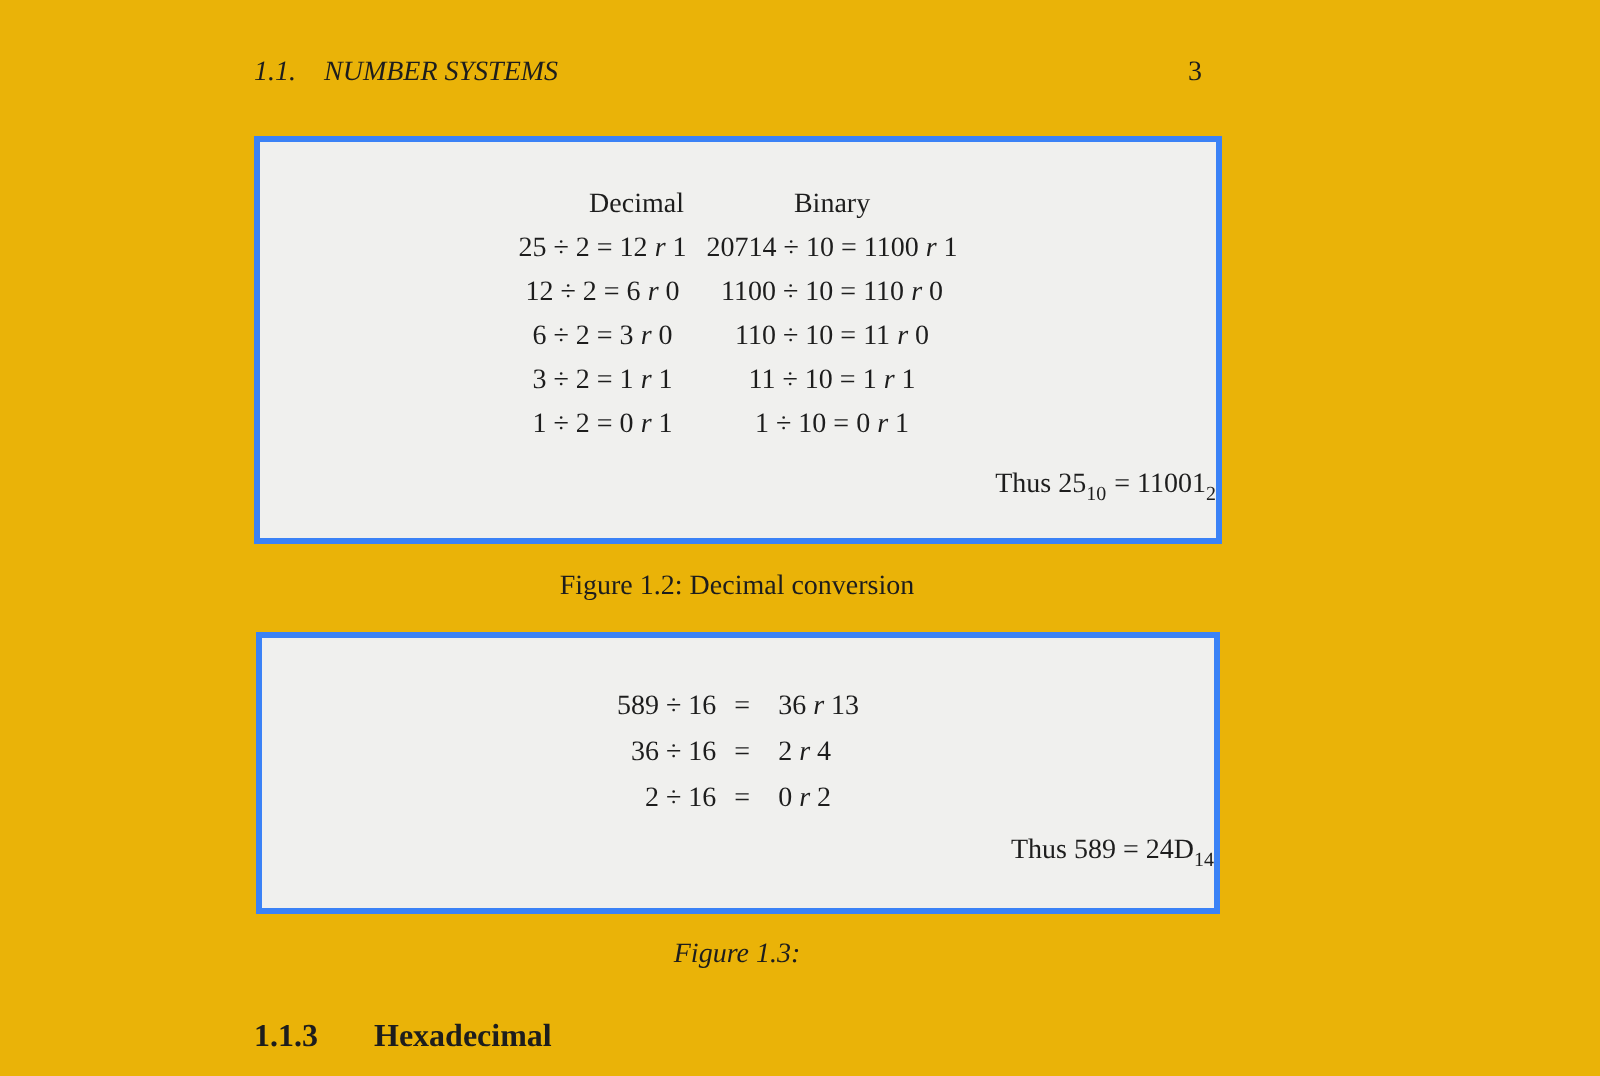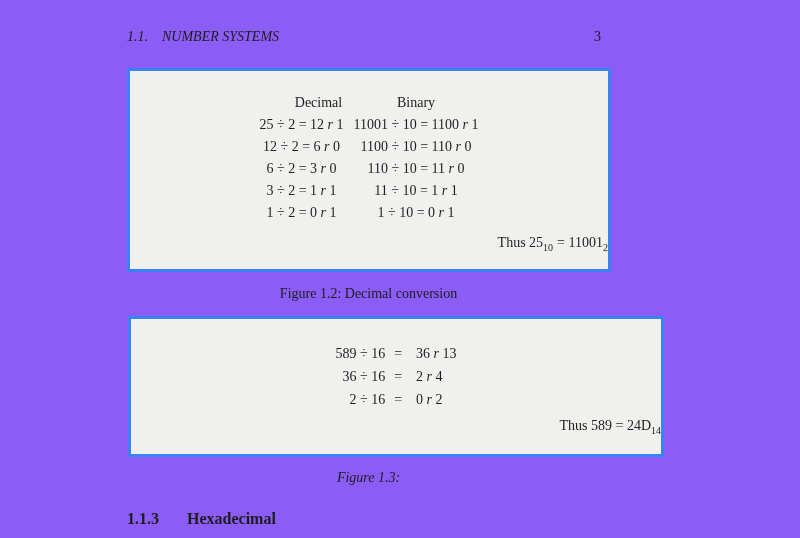--- a/index.html
+++ b/index.html
@@ -4,21 +4,21 @@
 <style>
   html, body {
     margin: 0;
     padding: 0;
     background: #f0f0ee;
   }
   .page {
     position: relative;
     width: 800px;
     height: 538px;
-    background: #8b5cf6;
+    background: #eab308;
     overflow: hidden;
     font-family: "Liberation Serif", "DejaVu Serif", serif;
     color: #1d1d1d;
   }
 
   
   .running-header {
     position: absolute;
     left: 127px;
     top: 29px;
@@ -34,21 +34,21 @@
   .running-header .pageno { font-style: normal; padding-right: 9px; }
 
   
   .figbox {
     position: absolute;
     box-sizing: border-box;
     border: 3px solid #3b82f6;
     background: #f0f0ee;
   }
   #box1 { left: 127px; top: 68px; width: 484px; height: 204px; }
-  #box2 { left: 128px; top: 316px; width: 536px; height: 141px; }
+  #box2 { left: 128px; top: 316px; width: 482px; height: 141px; }
 
   
   .conv-table {
     display: grid;
     grid-template-columns: auto auto;
     column-gap: 10px;
     justify-content: center;
     margin-top: 21px;
     font-size: 14px;
   }
@@ -121,21 +121,21 @@
     </span>
     <span class="pageno">3</span>
   </div>
 
   <div class="figbox" id="box1">
     <div class="conv-table">
       <div class="cell colhead colhead-decimal">Decimal</div>
       <div class="cell colhead">Binary</div>
 
       <div class="cell"><span>25 ÷ 2 = 12</span><span class="mi">r</span><span>1</span></div>
-      <div class="cell"><span>11001 ÷ 10 = 1100</span><span class="mi">r</span><span>1</span></div>
+      <div class="cell"><span>20714 ÷ 10 = 1100</span><span class="mi">r</span><span>1</span></div>
 
       <div class="cell"><span>12 ÷ 2 = 6</span><span class="mi">r</span><span>0</span></div>
       <div class="cell"><span>1100 ÷ 10 = 110</span><span class="mi">r</span><span>0</span></div>
 
       <div class="cell"><span>6 ÷ 2 = 3</span><span class="mi">r</span><span>0</span></div>
       <div class="cell"><span>110 ÷ 10 = 11</span><span class="mi">r</span><span>0</span></div>
 
       <div class="cell"><span>3 ÷ 2 = 1</span><span class="mi">r</span><span>1</span></div>
       <div class="cell"><span>11 ÷ 10 = 1</span><span class="mi">r</span><span>1</span></div>
 

